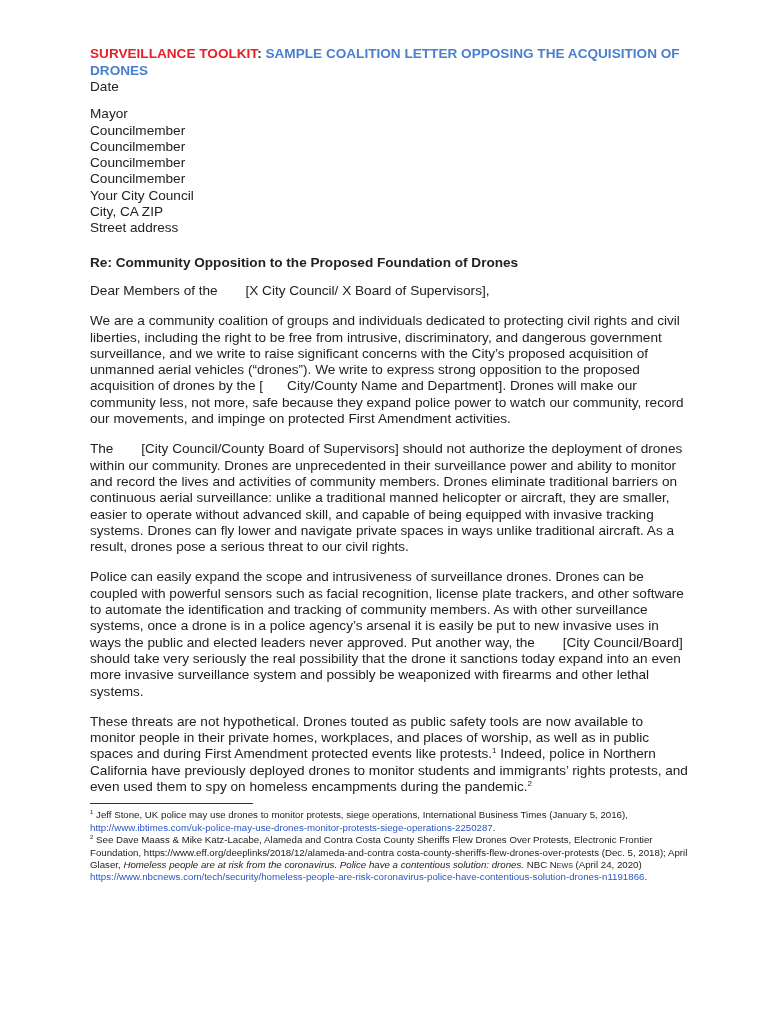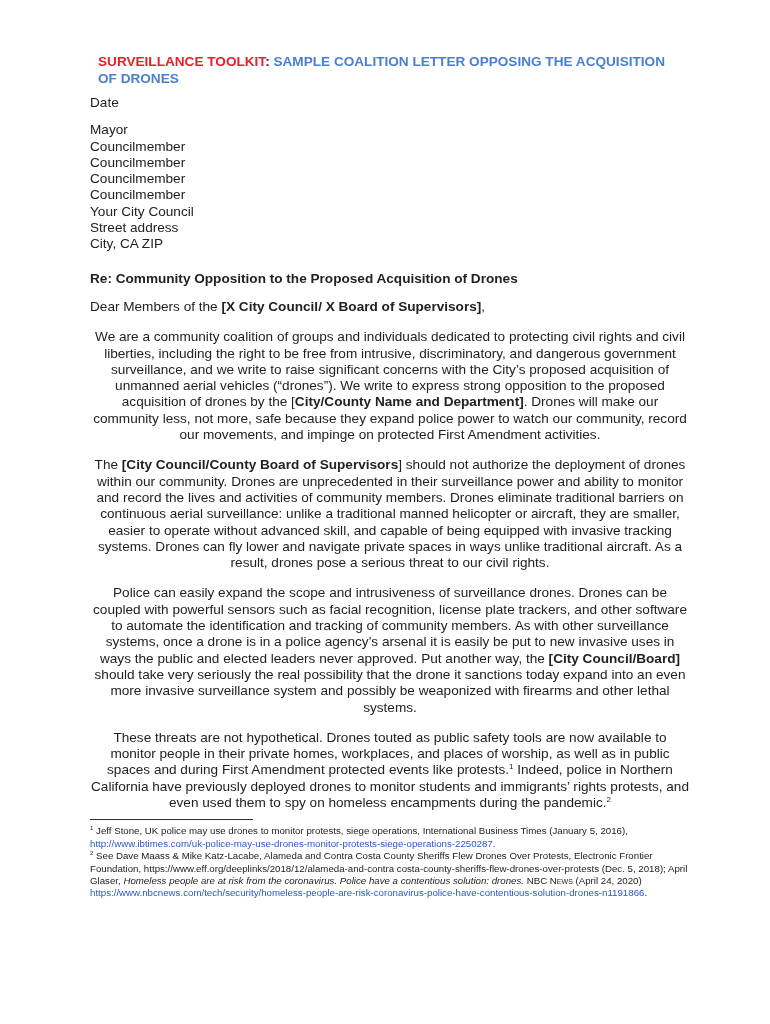--- a/index.html
+++ b/index.html
@@ -1,29 +1,29 @@
 <!DOCTYPE html>
 <html><head>
   <meta charset="utf-8">
   <style>
     html, body { margin:0; padding:0; background:#ffffff; }
     body { width:770px; height:1024px; overflow:hidden; position:relative;
            font-family:"Liberation Sans", sans-serif; color:#222; }
     .page { position:absolute; left:90px; top:46px; width:600px; }
-    .title { font-weight:bold; font-size:13.6px; line-height:16.5px; margin:8px; }
+    .title { font-weight:bold; font-size:13.6px; line-height:16.5px; margin:0; }
     .title .red { color:#e8202a; }
     .title .colon { color:#222; }
     .title .blue { color:#4a7fcf; }
     .p { font-size:13.6px; line-height:16.3px; margin:0; }
     .date { }
     .addr { margin-top:11px; }
     .re { margin-top:18px; font-weight:bold; }
     .dear { margin-top:12px; }
-    .body-p { margin-top:14px;text-align:center; }
-    .b { font-weight:bold; }
+    .body-p { margin-top:14px; }
+    .b { font-weight:normal;margin-left:24px; }
     sup { font-size:8px; line-height:0; vertical-align:5px; }
     .rule { width:163px; height:1px; background:#333; margin-top:8px; }
     .fn { font-size:9.7px; line-height:12.4px; margin:0; }
     .fn-first { margin-top:5px; }
     .fn sup { font-size:6px; vertical-align:4px; }
     a.link { color:#2a56c6; }
     .it { font-style:italic; }
     .sc { font-variant:small-caps; }
   </style>
 </head>
@@ -35,25 +35,25 @@
 
   <p class="p date">Date</p>
 
   <div class="addr">
     <p class="p">Mayor</p>
     <p class="p">Councilmember</p>
     <p class="p">Councilmember</p>
     <p class="p">Councilmember</p>
     <p class="p">Councilmember</p>
     <p class="p">Your City Council</p>
+    <p class="p">City, CA ZIP</p>
     <p class="p">Street address</p>
-    <p class="p">City, CA ZIP</p>
   </div>
 
-  <p class="p re">Re: Community Opposition to the Proposed Acquisition of Drones</p>
+  <p class="p re">Re: Community Opposition to the Proposed Foundation of Drones</p>
 
   <p class="p dear"><span>Dear Members of the </span><span class="b">[X City Council/ X Board of Supervisors]</span><span>,</span></p>
 
   <p class="p body-p"><span>We are a community coalition of groups and individuals dedicated to protecting civil rights and civil liberties, including the right to be free from intrusive, discriminatory, and dangerous government surveillance, and we write to raise significant concerns with the City’s proposed acquisition of unmanned aerial vehicles (“drones”). We write to express strong opposition to the proposed acquisition of drones by the [</span><span class="b">City/County Name and Department]</span><span>. Drones will make our community less, not more, safe because they expand police power to watch our community, record our movements, and impinge on protected First Amendment activities.</span></p>
 
   <p class="p body-p"><span>The </span><span class="b">[City Council/County Board of Supervisors</span><span>] should not authorize the deployment of drones within our community. Drones are unprecedented in their surveillance power and ability to monitor and record the lives and activities of community members. Drones eliminate traditional barriers on continuous aerial surveillance: unlike a traditional manned helicopter or aircraft, they are smaller, easier to operate without advanced skill, and capable of being equipped with invasive tracking systems. Drones can fly lower and navigate private spaces in ways unlike traditional aircraft. As a result, drones pose a serious threat to our civil rights.</span></p>
 
   <p class="p body-p"><span>Police can easily expand the scope and intrusiveness of surveillance drones. Drones can be coupled with powerful sensors such as facial recognition, license plate trackers, and other software to automate the identification and tracking of community members. As with other surveillance systems, once a drone is in a police agency’s arsenal it is easily be put to new invasive uses in ways the public and elected leaders never approved. Put another way, the </span><span class="b">[City Council/Board]</span><span> should take very seriously the real possibility that the drone it sanctions today expand into an even more invasive surveillance system and possibly be weaponized with firearms and other lethal systems.</span></p>
 
   <p class="p body-p"><span>These threats are not hypothetical. Drones touted as public safety tools are now available to monitor people in their private homes, workplaces, and places of worship, as well as in public spaces and during First Amendment protected events like protests.</span><sup>1</sup><span> Indeed, police in Northern California have previously deployed drones to monitor students and immigrants’ rights protests, and even used them to spy on homeless encampments during the pandemic.</span><sup>2</sup></p>

